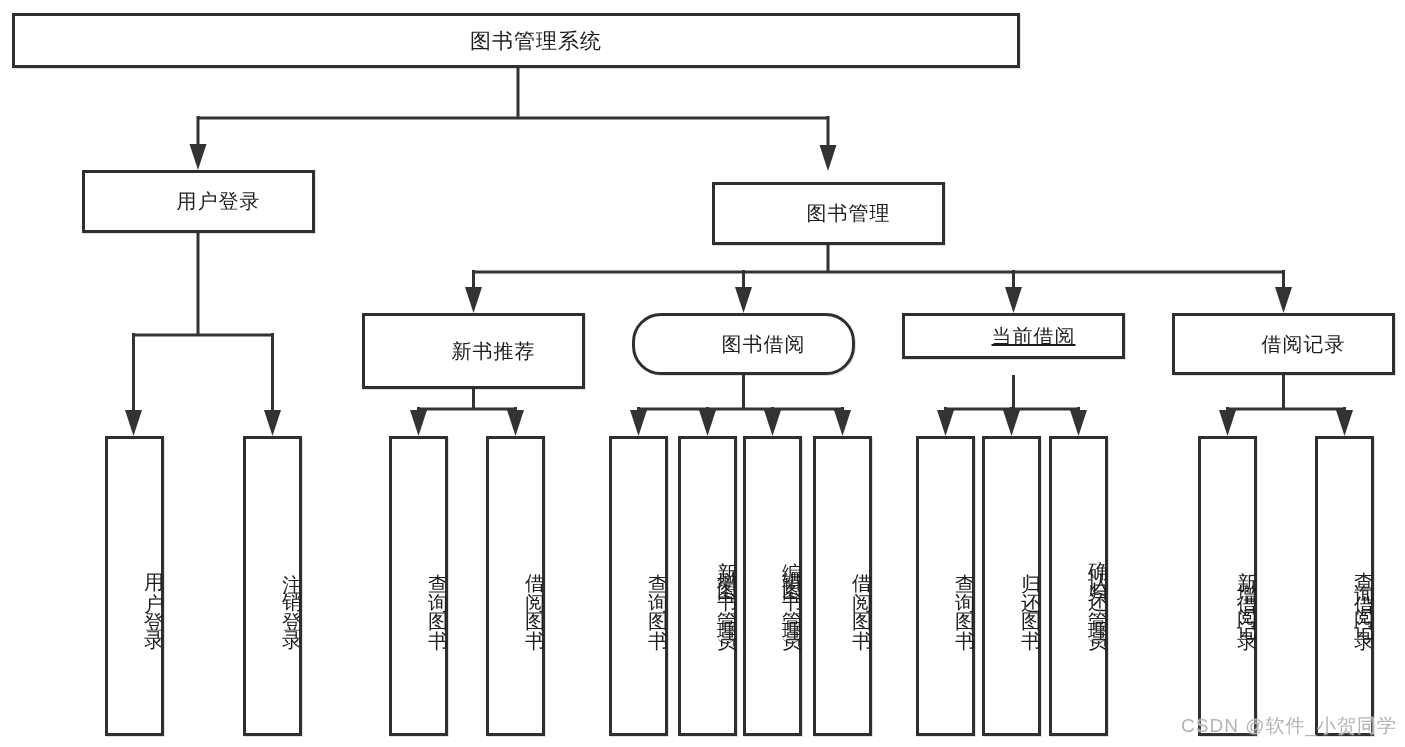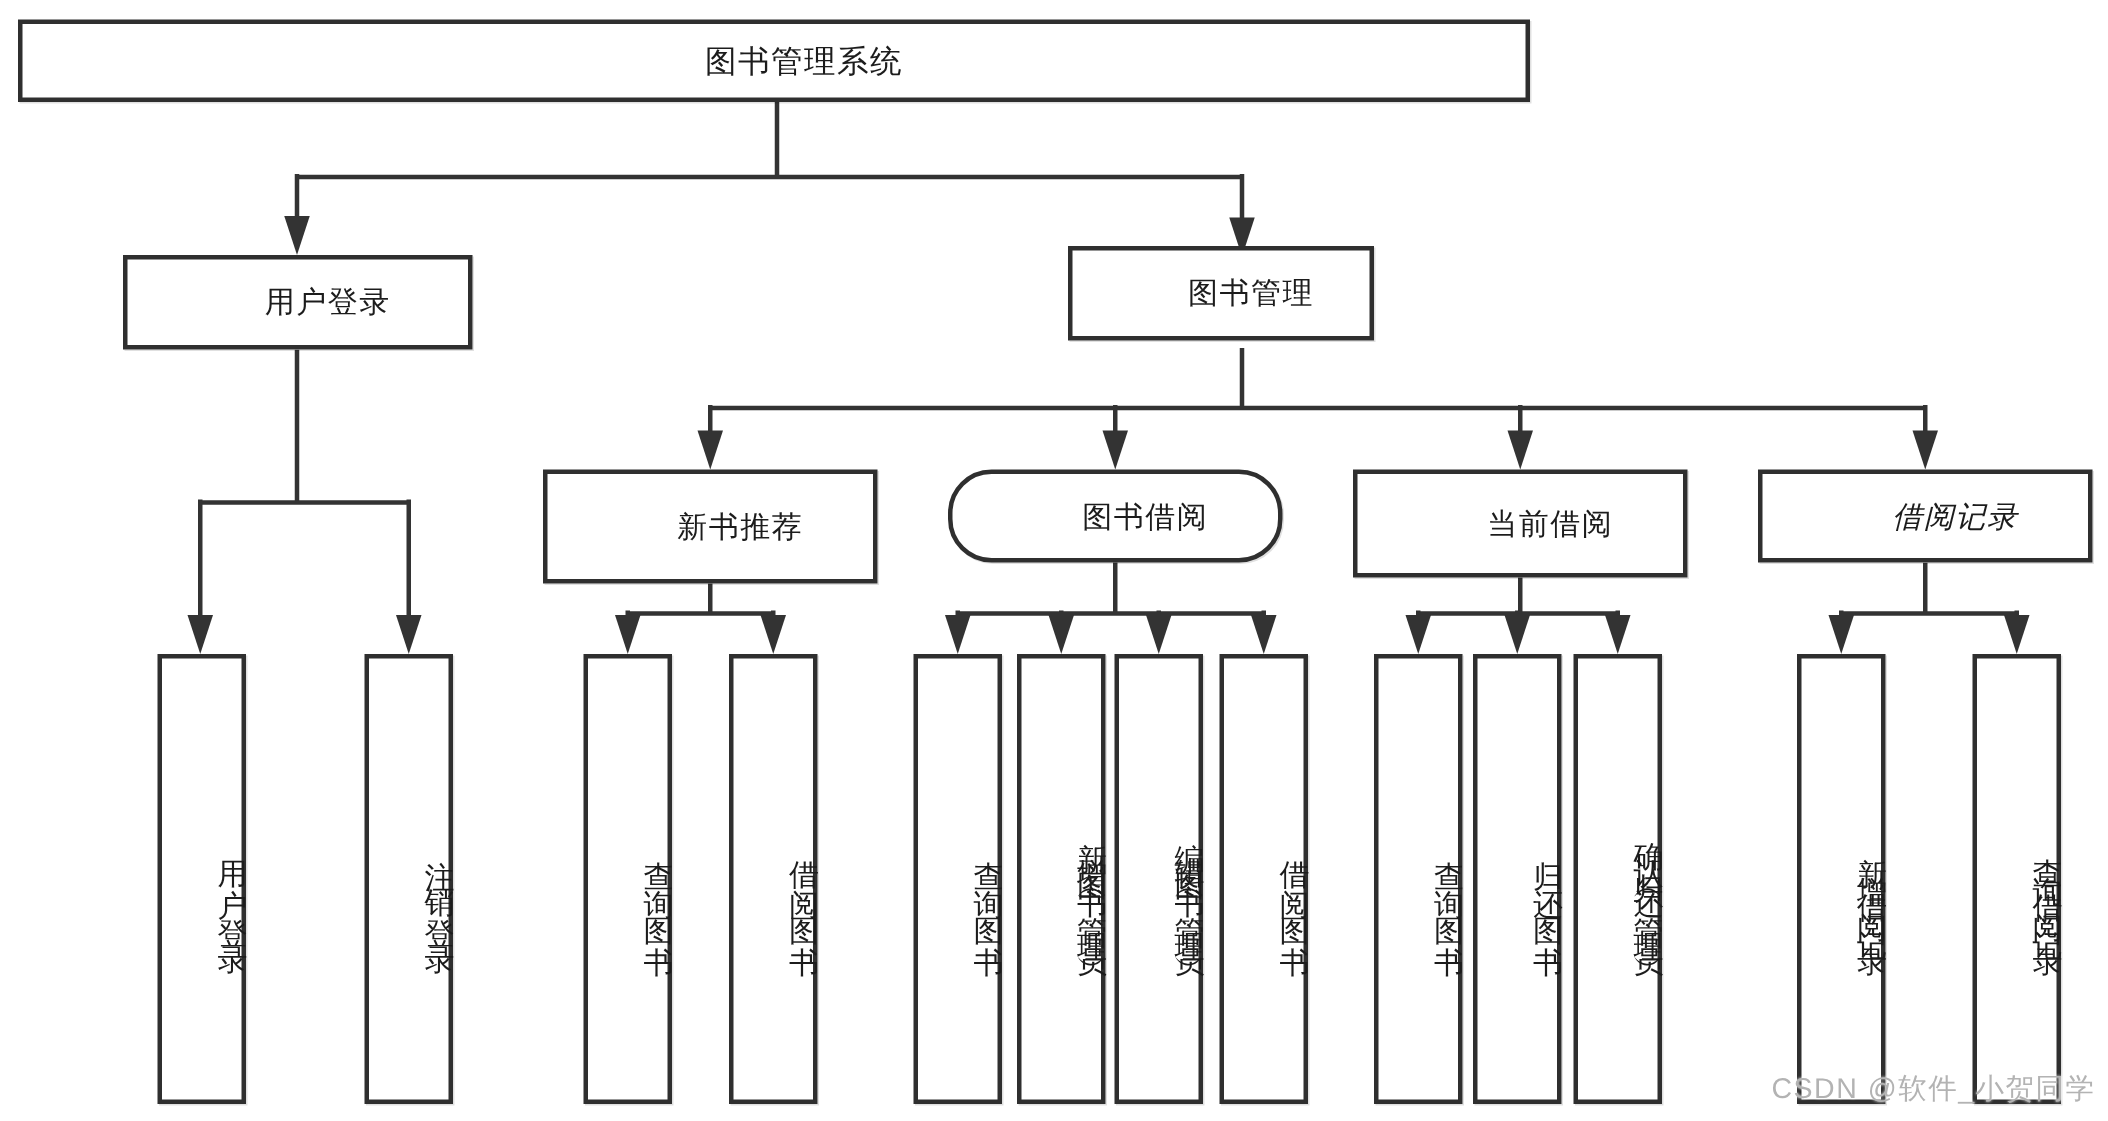--- a/index.html
+++ b/index.html
@@ -86,34 +86,34 @@
     </g>
   </svg>
 
   <div class="box hbox root" style="left:12px;top:13px;width:1008px;height:55px;">
     <span>图书管理系统</span>
   </div>
 
   <div class="box hbox" style="left:82px;top:170px;width:233px;height:63px;">
     <span>用户登录</span>
   </div>
-  <div class="box hbox" style="left:712px;top:164px;width:204px;height:63px;">
+  <div class="box hbox" style="left:712px;top:182px;width:233px;height:63px;">
     <span>图书管理</span>
   </div>
 
   <div class="box hbox" style="left:362px;top:313px;width:223px;height:76px;">
     <span>新书推荐</span>
   </div>
   <div class="box hbox" style="left:632px;top:313px;width:223px;height:62px;border-radius:29px;">
     <span>图书借阅</span>
   </div>
-  <div class="box hbox" style="left:902px;top:313px;width:223px;height:72px;">
+  <div class="box hbox" style="left:902px;top:313px;width:223px;height:46px;text-decoration:underline;">
     <span>当前借阅</span>
   </div>
-  <div class="box hbox" style="left:1172px;top:313px;width:223px;height:62px;font-style:italic;">
+  <div class="box hbox" style="left:1172px;top:313px;width:223px;height:62px;">
     <span>借阅记录</span>
   </div>
 
   <div class="box leaf" style="left:105px;">
     <span class="vlabel vt4">用户登录</span>
   </div>
   <div class="box leaf" style="left:243px;">
     <span class="vlabel vt4">注销登录</span>
   </div>
 

